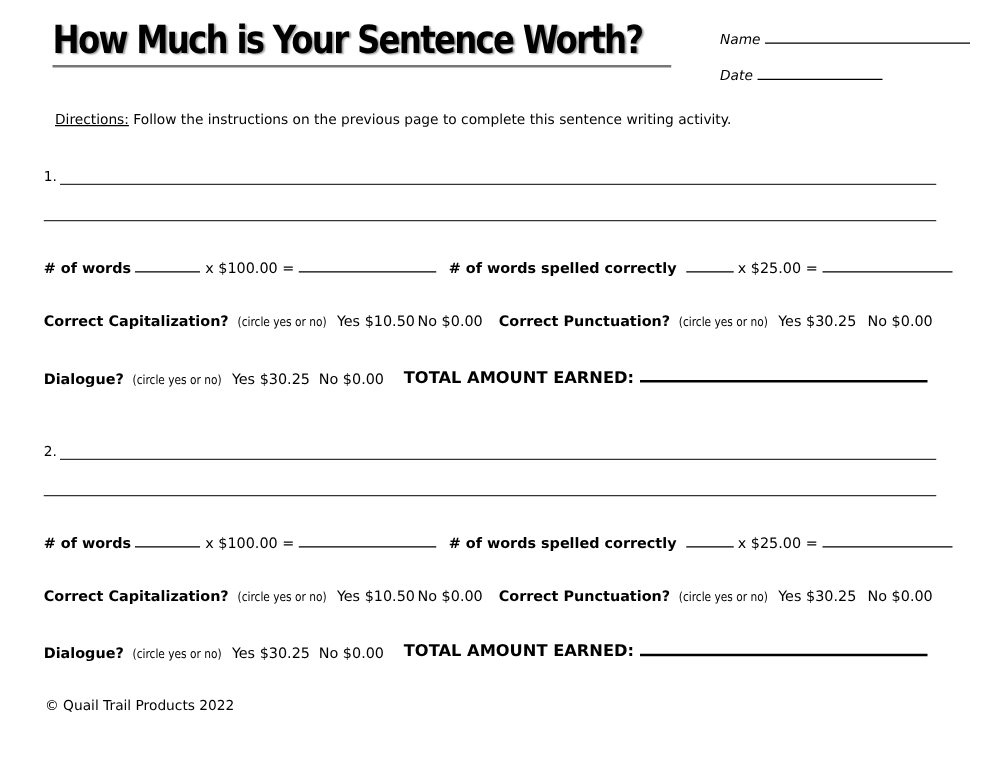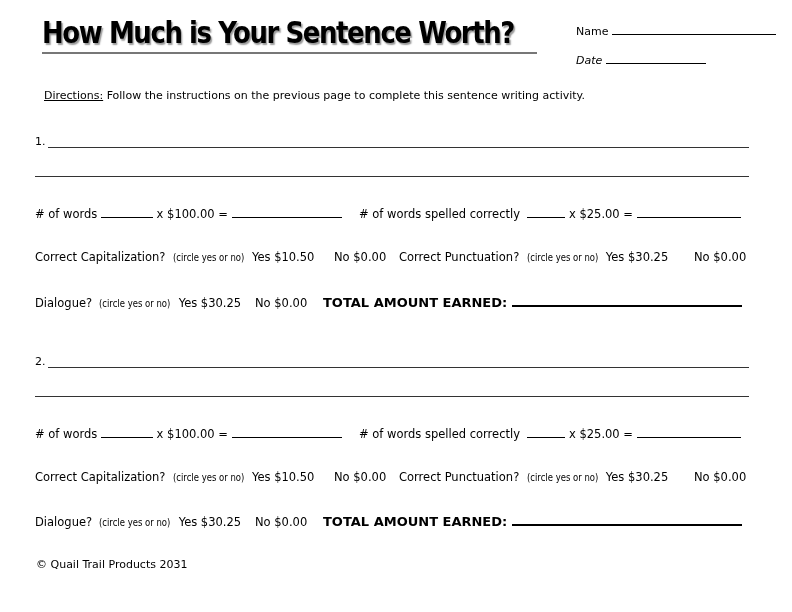--- a/index.html
+++ b/index.html
@@ -15,32 +15,32 @@
       font-stretch: condensed;
     }
     .title-underline { left: 42px; top: 52px; width: 495px; height: 2px; background: #777; position: absolute; }
     .field-label { font-size: 11px; }
     .line { display: inline-block; border-bottom: 1px solid #000; vertical-align: baseline; height: 1px; }
     .directions { left: 44px; top: 89px; font-size: 11px; }
     .directions u { text-decoration: underline; }
     .rule { position: absolute; height: 0; border-top: 1px solid #333; }
     .num { font-size: 11px; }
     .row { font-size: 11.5px; }
-    .b { font-weight: normal; }
+    .b { font-weight: bold; }
     .small { font-size: 10px; transform: scaleX(0.85); display: inline-block; transform-origin: left center; margin-right: -12px; }
     .total { font-weight: bold; font-size: 13px; }
     .footer { left: 36px; top: 558px; font-size: 11px; }
   </style>
 </head>
 <body>
 
 <div class="abs title">How Much is Your Sentence Worth?</div>
 <div class="title-underline"></div>
 
-<div class="abs field-label" style="left:576px; top:25px;">
+<div class="abs field-label" style="left:576px; top:25px;font-style:italic;">
   <span>Name</span>
   <span class="line" style="width:164px;"></span>
 </div>
 <div class="abs field-label" style="left:576px; top:54px;font-style:italic;">
   <span>Date</span>
   <span class="line" style="width:100px;"></span>
 </div>
 
 <div class="abs directions">
   <u>Directions:</u><span> Follow the instructions on the previous page to complete this sentence writing activity.</span>
@@ -125,13 +125,13 @@
     &nbsp;<span class="small">(circle yes or no)</span>
     &nbsp;<span>Yes $30.25</span>
   </div>
   <div class="abs row" style="left:255px; top:515px;">No $0.00</div>
   <div class="abs total" style="left:323px; top:514px;">
     <span>TOTAL AMOUNT EARNED:</span>
     <span class="line" style="width:230px; border-bottom-width:2px;"></span>
   </div>
 </div>
 
-<div class="abs footer">© Quail Trail Products 2031</div>
+<div class="abs footer">© Quail Trail Products 2022</div>
 
 </body></html>

